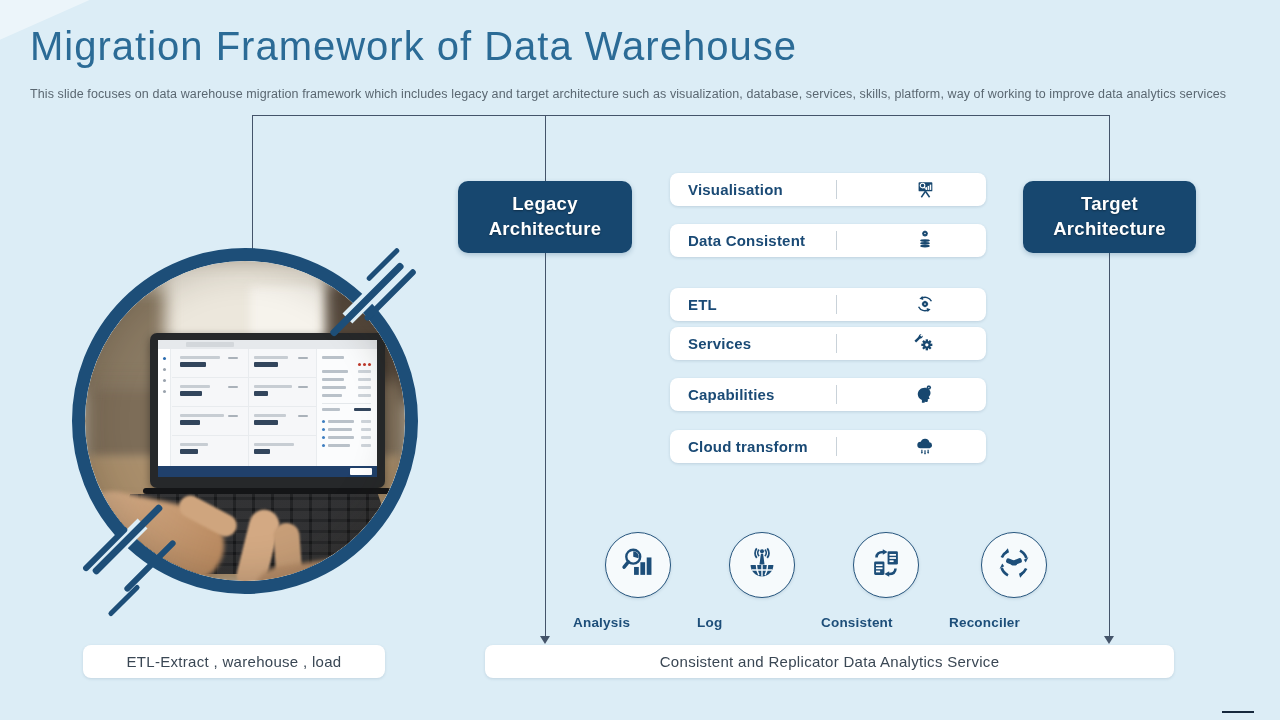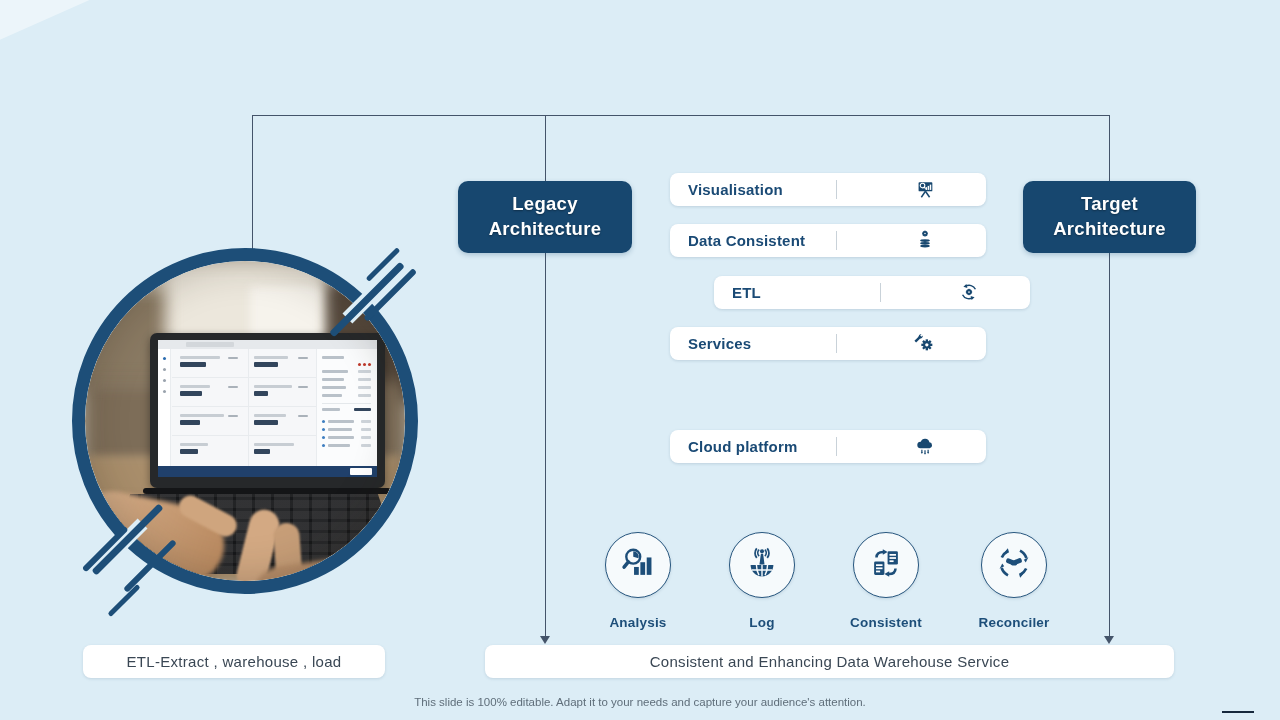--- a/index.html
+++ b/index.html
@@ -22,21 +22,21 @@
 
   .layer-row { left:670px; width:316px; height:33px; background:#fff; border-radius:8px;
                box-shadow:0 1px 3px rgba(70,100,130,.20); display:flex; align-items:center; }
   .layer-label { position:absolute; left:18px; font-size:15px; font-weight:700; color:#1a4a75; letter-spacing:.2px; }
   .layer-divider { position:absolute; left:166px; top:7px; width:1px; height:19px; background:#c9d2d9; }
   .layer-icon { position:absolute; left:244px; top:5px; width:22px; height:22px; }
   .layer-icon svg { display:block; }
 
   .tool-circle { width:66px; height:66px; border-radius:50%; background:#f6fafc; border:1.5px solid #27567e;
                  display:flex; align-items:center; justify-content:center; box-shadow:0 1px 3px rgba(70,100,130,.18); }
-  .tool-label { width:130px; text-align:center; font-size:13.5px; font-weight:700; color:#1d4e79; letter-spacing:.2px; }
+  .tool-label { width:130px; font-size:13.5px; font-weight:700; color:#1d4e79; letter-spacing:.2px; }
 
   .banner { height:33px; background:#fff; border-radius:8px; box-shadow:0 1px 3px rgba(70,100,130,.18);
             display:flex; align-items:center; justify-content:center; font-size:15px; color:#3a4754; letter-spacing:.3px; }
   .footer-note { left:0; top:696px; width:1280px; text-align:center; font-size:11.5px; color:#5f6e7a; }
 
   .ring { left:72px; top:248px; width:346px; height:346px; border-radius:50%; border:13px solid #1d4e78; overflow:hidden; }
   .photo { position:absolute; left:0; top:0; width:320px; height:320px; border-radius:50%; overflow:hidden; background:#c9bfae; }
   .blur8 { filter:blur(8px); } .blur5 { filter:blur(5px); } .blur2 { filter:blur(2px); }
 
   .slash { background:#1d4e78; border-radius:3px; transform:rotate(-45deg); }
@@ -48,20 +48,22 @@
   .pbar { position:absolute; height:2.5px; background:#b9c1c9; border-radius:1px; }
   .pdot { position:absolute; width:3px; height:3px; border-radius:50%; }
 </style>
 </head>
 <body>
 
 <div class="slide">
 
   <div class="abs" style="left:-35px; top:-40px; width:170px; height:55px; background:#fff; opacity:.45; transform:rotate(-24deg); border-radius:10px;"></div>
 
+  <div class="abs title">Migration Framework of Data Warehouse</div>
+  <div class="abs subtitle">This slide focuses on data warehouse migration framework which includes legacy and target architecture such as visualization, database, services, skills, platform, way of working to improve data analytics services</div>
 
   <div class="abs hline" style="left:252px; top:115px; width:857px;"></div>
   <div class="abs vline" style="left:252px; top:115px; height:140px;"></div>
   <div class="abs vline" style="left:545px; top:115px; height:522px;"></div>
   <div class="abs vline" style="left:1109px; top:115px; height:522px;"></div>
   <div class="abs arrowhead" style="left:540px; top:636px;"></div>
   <div class="abs arrowhead" style="left:1104px; top:636px;"></div>
 
   <div class="abs ring">
     <div class="photo">
@@ -203,21 +205,21 @@
             </g>
             <circle r="2.1"></circle>
             <circle r="0.85" fill="#fff"></circle>
           </g>
         <ellipse cx="12" cy="12.6" rx="5.3" ry="1.5"></ellipse>
           <ellipse cx="12" cy="15.6" rx="5.3" ry="1.5"></ellipse>
           <ellipse cx="12" cy="18.6" rx="5.3" ry="1.5"></ellipse>
       </svg>
     </span>
   </div>
-  <div class="abs layer-row" style="top:276px;margin-left:44px;">
+  <div class="abs layer-row" style="top:288px;">
     <span class="layer-label">ETL</span>
     <span class="layer-divider"></span>
     <span class="layer-icon">
       <svg width="22" height="22" viewBox="0 0 24 24">
         <path d="M19 9 A 7.5 7.5 0 0 0 8.2 5.9" fill="none" stroke="#17476f" stroke-width="1.6"></path>
         <polygon points="9.2,3.2 5.9,6.4 10.2,7.6" fill="#17476f"></polygon>
         <path d="M5 15 A 7.5 7.5 0 0 0 15.8 18.1" fill="none" stroke="#17476f" stroke-width="1.6"></path>
         <polygon points="14.8,20.8 18.1,17.6 13.8,16.4" fill="#17476f"></polygon>
         <g transform="translate(12 12)" fill="#17476f">
             <rect x="-1" y="-3.4" width="2" height="6.8"></rect>
@@ -248,22 +250,41 @@
             <circle r="1.8" fill="#fff"></circle>
           </g>
         <g transform="translate(6 6) rotate(45)" fill="#17476f">
             <rect x="-1.3" y="-1" width="2.6" height="7.5"></rect>
             <circle cy="-1.8" r="2.2"></circle>
             <rect x="-0.9" y="-4.6" width="1.8" height="2.6" fill="#fff"></rect>
           </g>
       </svg>
     </span>
   </div>
+  <div class="abs layer-row" style="top:378px;">
+    <span class="layer-label">Capabilities</span>
+    <span class="layer-divider"></span>
+    <span class="layer-icon">
+      <svg width="22" height="22" viewBox="0 0 24 24">
+        <path d="M8.6 21.5v-2.9c-2.7-1-4.5-3.5-4.5-6.3 0-4 3.3-7.1 7.4-7.1 3.6 0 6.5 2.4 6.5 5.6 0 1.7-.7 3.1-1.9 4.1l1 2.3-2 .4v1.7c0 .9-.8 1.6-1.8 1.4l-1.7-.2v1z" fill="#17476f"></path>
+        <g transform="translate(16.2 5)" fill="#17476f">
+            <rect x="-0.7" y="-2.4" width="1.4" height="4.8"></rect>
+            <rect x="-2.4" y="-0.7" width="4.8" height="1.4"></rect>
+            <g transform="rotate(45)">
+              <rect x="-0.7" y="-2.4" width="1.4" height="4.8"></rect>
+              <rect x="-2.4" y="-0.7" width="4.8" height="1.4"></rect>
+            </g>
+            <circle r="1.6"></circle>
+            <circle r="0.65" fill="#fff"></circle>
+          </g>
+      </svg>
+    </span>
+  </div>
   <div class="abs layer-row" style="top:430px;">
-    <span class="layer-label">Cloud platform</span>
+    <span class="layer-label">Cloud transform</span>
     <span class="layer-divider"></span>
     <span class="layer-icon">
       <svg width="22" height="22" viewBox="0 0 24 24">
         <path d="M7 14.5a3.6 3.6 0 0 1 .4-7.2A4.9 4.9 0 0 1 16.8 8a3.3 3.3 0 0 1 .3 6.5z" fill="#17476f"></path>
         <line x1="8.6" y1="16" x2="8.6" y2="19" stroke="#17476f" stroke-width="1.3"></line>
           <polygon points="7.5,18.6 9.7,18.6 8.6,20.6" fill="#17476f"></polygon>
         <line x1="12" y1="16.5" x2="12" y2="20" stroke="#17476f" stroke-width="1.3"></line>
           <polygon points="10.9,19.6 13.1,19.6 12,21.6" fill="#17476f"></polygon>
         <line x1="15.4" y1="16" x2="15.4" y2="19" stroke="#17476f" stroke-width="1.3"></line>
           <polygon points="14.3,18.6 16.5,18.6 15.4,20.6" fill="#17476f"></polygon>
@@ -336,18 +357,17 @@
   </div>
   <div class="abs tool-label" style="left:573px; top:615px;">Analysis</div>
   <div class="abs tool-label" style="left:697px; top:615px;">Log</div>
   <div class="abs tool-label" style="left:821px; top:615px;">Consistent</div>
   <div class="abs tool-label" style="left:949px; top:615px;">Reconciler</div>
 
   <div class="abs banner" style="left:83px; top:645px; width:302px;">
     <span>ETL-Extract , warehouse , load</span>
   </div>
   <div class="abs banner" style="left:485px; top:645px; width:689px;">
-    <span>Consistent and Enhancing Data Warehouse Service</span>
-  </div>
-
-  <div class="abs footer-note">This slide is 100% editable. Adapt it to your needs and capture your audience's attention.</div>
+    <span>Consistent and Replicator Data Analytics Service</span>
+  </div>
+
   <div class="abs" style="left:1222px; top:711px; width:32px; height:2px; background:#16283c;"></div>
 </div>
 
 </body></html>

